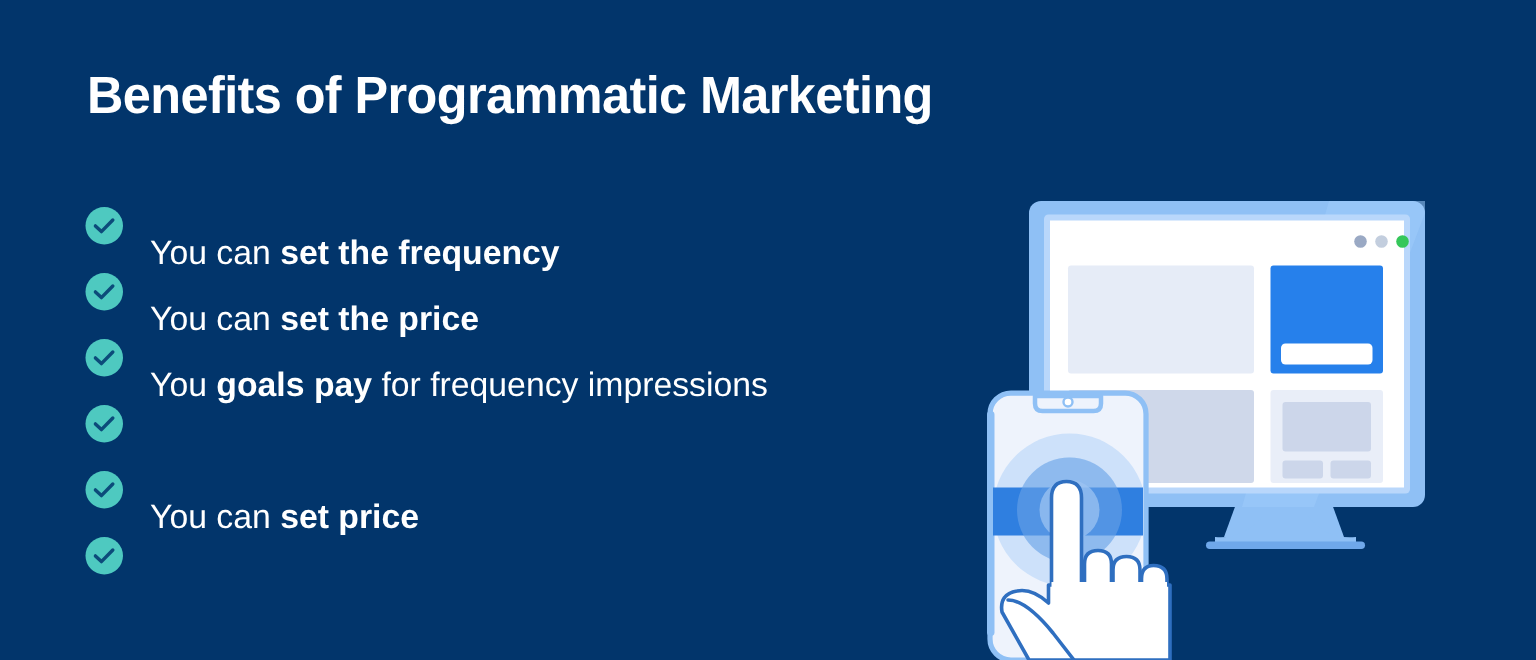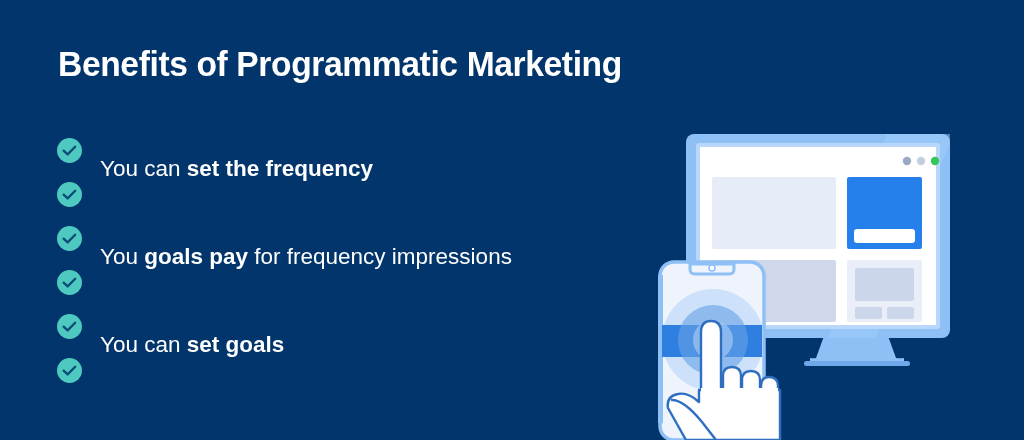--- a/index.html
+++ b/index.html
@@ -133,20 +133,21 @@
       </span>
       <span class="benefit-text"><span>You can </span><b>set the frequency</b><span></span></span>
     </div>
 
     <div class="benefit-row">
       <span class="check-icon">
         <svg width="25" height="25" viewBox="0 0 25 25">
           <path d="M6.6 12.6 L10.6 16.4 L18.2 8.7" fill="none" stroke="#0c4b7a" stroke-width="2.3" stroke-linecap="round" stroke-linejoin="round"></path>
         </svg>
       </span>
+      <span class="benefit-text"><span>You can </span><b>set the price</b><span></span></span>
     </div>
 
     <div class="benefit-row">
       <span class="check-icon">
         <svg width="25" height="25" viewBox="0 0 25 25">
           <path d="M6.6 12.6 L10.6 16.4 L18.2 8.7" fill="none" stroke="#0c4b7a" stroke-width="2.3" stroke-linecap="round" stroke-linejoin="round"></path>
         </svg>
       </span>
       <span class="benefit-text"><span>You </span><b>goals pay</b><span> for frequency impressions</span></span>
     </div>
@@ -158,21 +159,21 @@
         </svg>
       </span>
     </div>
 
     <div class="benefit-row">
       <span class="check-icon">
         <svg width="25" height="25" viewBox="0 0 25 25">
           <path d="M6.6 12.6 L10.6 16.4 L18.2 8.7" fill="none" stroke="#0c4b7a" stroke-width="2.3" stroke-linecap="round" stroke-linejoin="round"></path>
         </svg>
       </span>
-      <span class="benefit-text"><span>You can </span><b>set goals</b><span></span></span>
+      <span class="benefit-text"><span>You can </span><b>set price</b><span></span></span>
     </div>
 
     <div class="benefit-row">
       <span class="check-icon">
         <svg width="25" height="25" viewBox="0 0 25 25">
           <path d="M6.6 12.6 L10.6 16.4 L18.2 8.7" fill="none" stroke="#0c4b7a" stroke-width="2.3" stroke-linecap="round" stroke-linejoin="round"></path>
         </svg>
       </span>
     </div>
 

